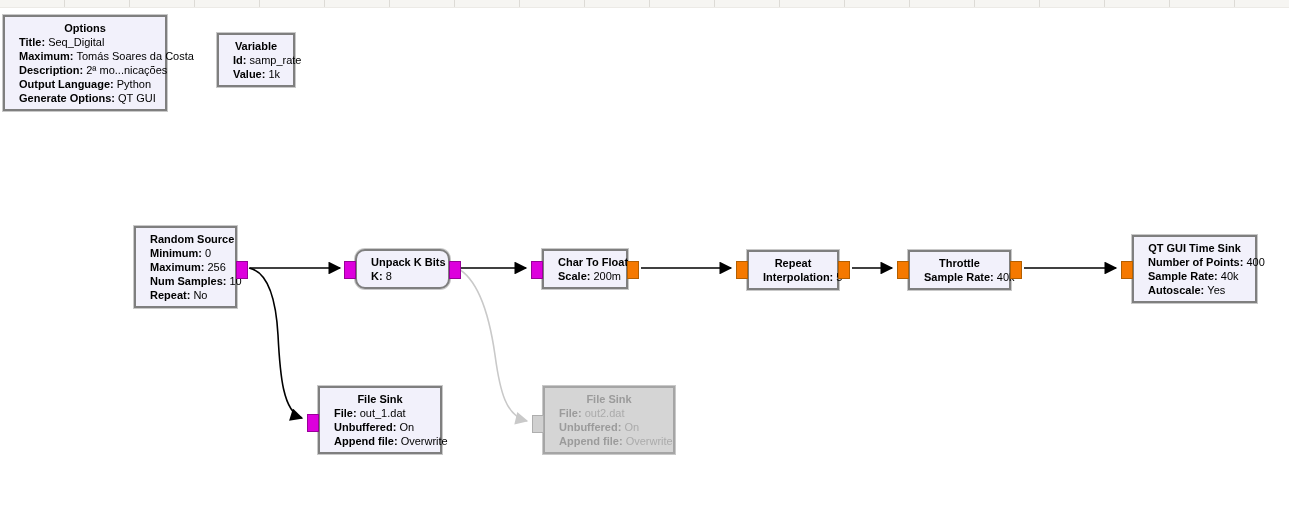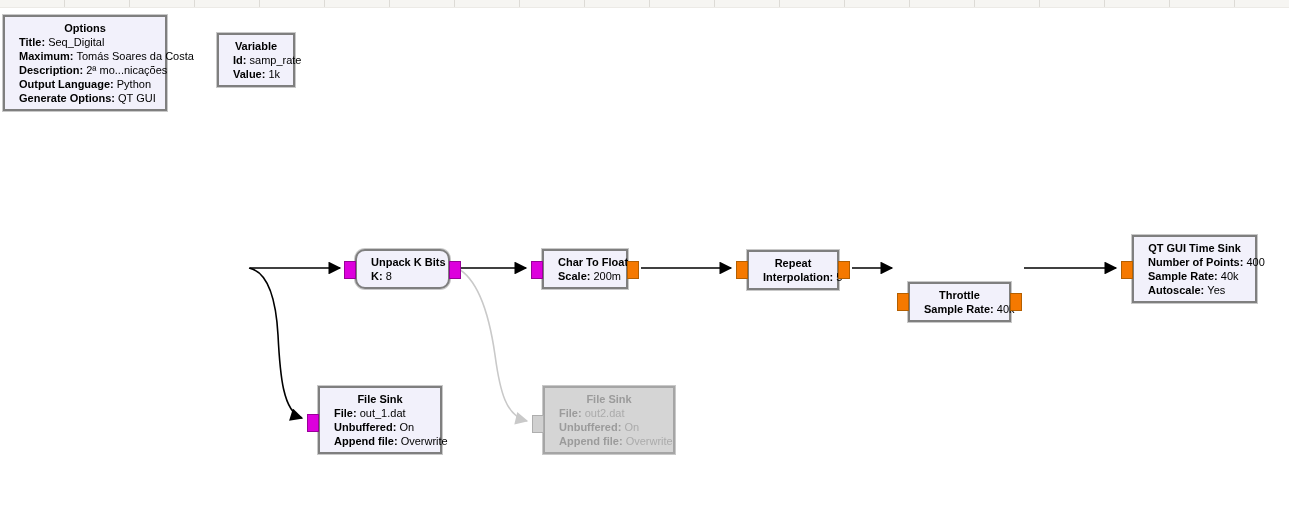--- a/index.html
+++ b/index.html
@@ -76,20 +76,28 @@
     <div class="b-row"><span class="b-label">Output Language</span><span class="b-value">Python</span></div>
     <div class="b-row"><span class="b-label">Generate Options</span><span class="b-value">QT GUI</span></div>
   </div>
 
   <div class="block" style="left:217px;top:33px;width:78px;">
     <div class="b-title">Variable</div>
     <div class="b-row"><span class="b-label">Id</span><span class="b-value">samp_rate</span></div>
     <div class="b-row"><span class="b-label">Value</span><span class="b-value">1k</span></div>
   </div>
 
+  <div class="block" style="left:134px;top:226px;width:103px;">
+    <div class="b-title">Random Source</div>
+    <div class="b-row"><span class="b-label">Minimum</span><span class="b-value">0</span></div>
+    <div class="b-row"><span class="b-label">Maximum</span><span class="b-value">256</span></div>
+    <div class="b-row"><span class="b-label">Num Samples</span><span class="b-value">10</span></div>
+    <div class="b-row"><span class="b-label">Repeat</span><span class="b-value">No</span></div>
+    <div class="port port-out port-byte" style="top:33px;"></div>
+  </div>
 
   <div class="block" style="left:355px;top:249px;width:95px;border-radius:10px;">
     <div class="b-title">Unpack K Bits</div>
     <div class="b-row"><span class="b-label">K</span><span class="b-value">8</span></div>
     <div class="port port-in port-byte" style="top:10px;"></div>
     <div class="port port-out port-byte" style="top:10px;"></div>
   </div>
 
   <div class="block" style="left:542px;top:249px;width:86px;">
     <div class="b-title">Char To Float</div>
@@ -98,21 +106,21 @@
     <div class="port port-out port-float" style="top:10px;"></div>
   </div>
 
   <div class="block" style="left:747px;top:250px;width:92px;">
     <div class="b-title">Repeat</div>
     <div class="b-row"><span class="b-label">Interpolation</span><span class="b-value">5</span></div>
     <div class="port port-in port-float" style="top:9px;"></div>
     <div class="port port-out port-float" style="top:9px;"></div>
   </div>
 
-  <div class="block" style="left:908px;top:250px;width:103px;margin-top:32px;">
+  <div class="block" style="left:908px;top:250px;width:103px;">
     <div class="b-title">Throttle</div>
     <div class="b-row"><span class="b-label">Sample Rate</span><span class="b-value">40k</span></div>
     <div class="port port-in port-float" style="top:9px;"></div>
     <div class="port port-out port-float" style="top:9px;"></div>
   </div>
 
   <div class="block" style="left:1132px;top:235px;width:125px;">
     <div class="b-title">QT GUI Time Sink</div>
     <div class="b-row"><span class="b-label">Number of Points</span><span class="b-value">400</span></div>
     <div class="b-row"><span class="b-label">Sample Rate</span><span class="b-value">40k</span></div>

